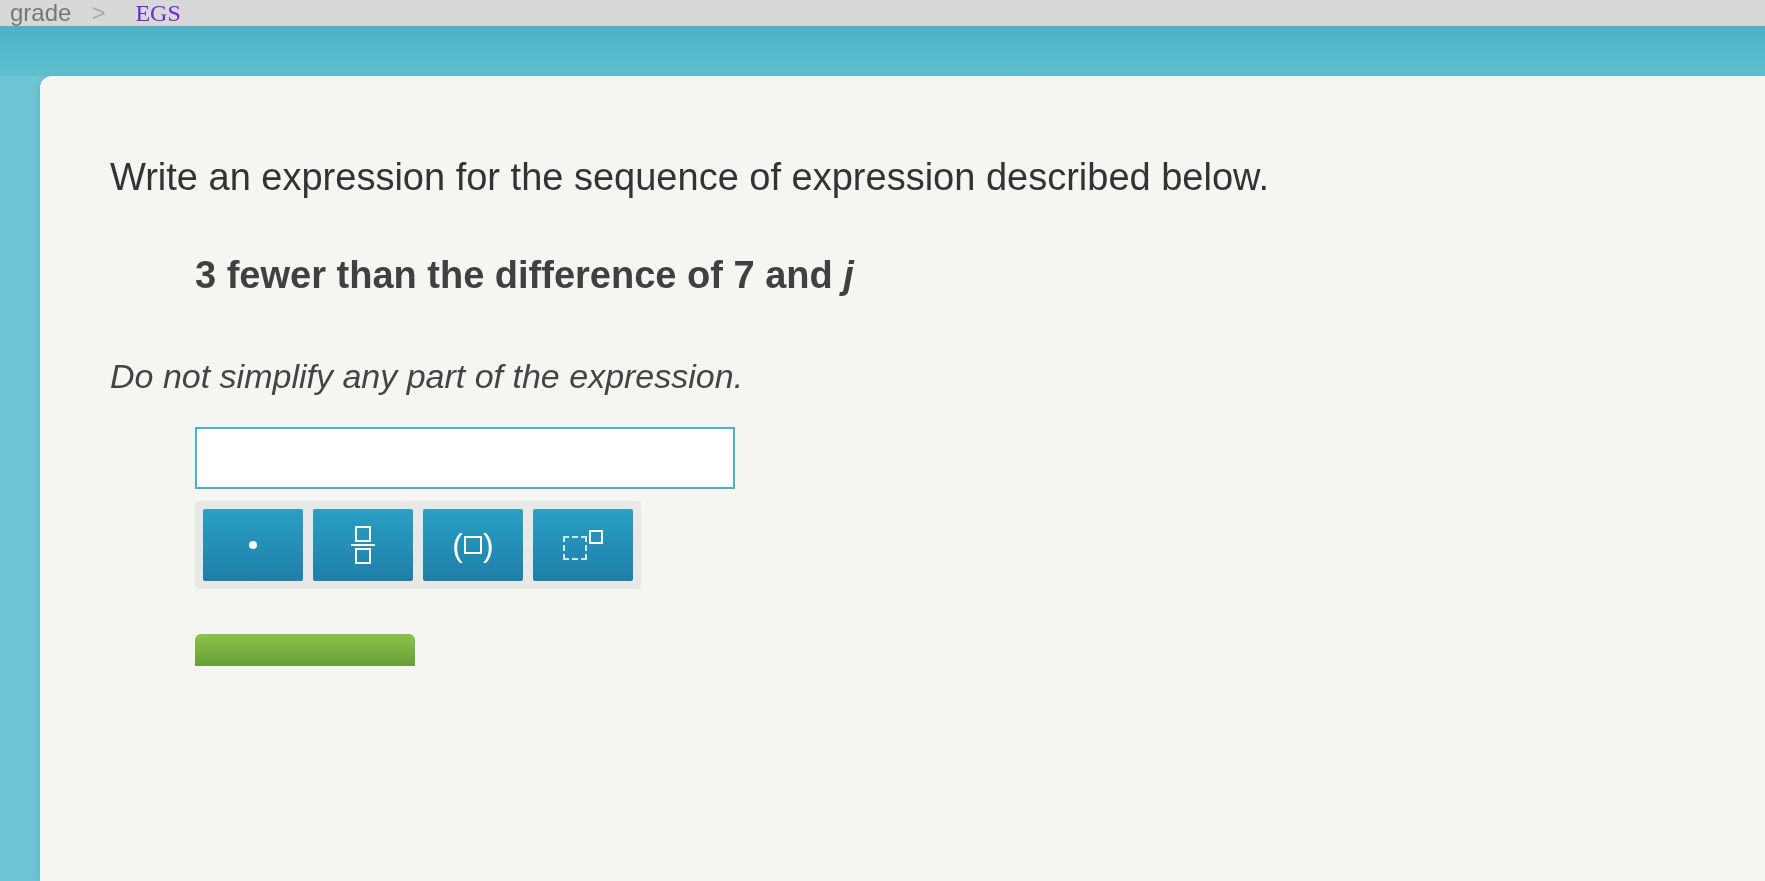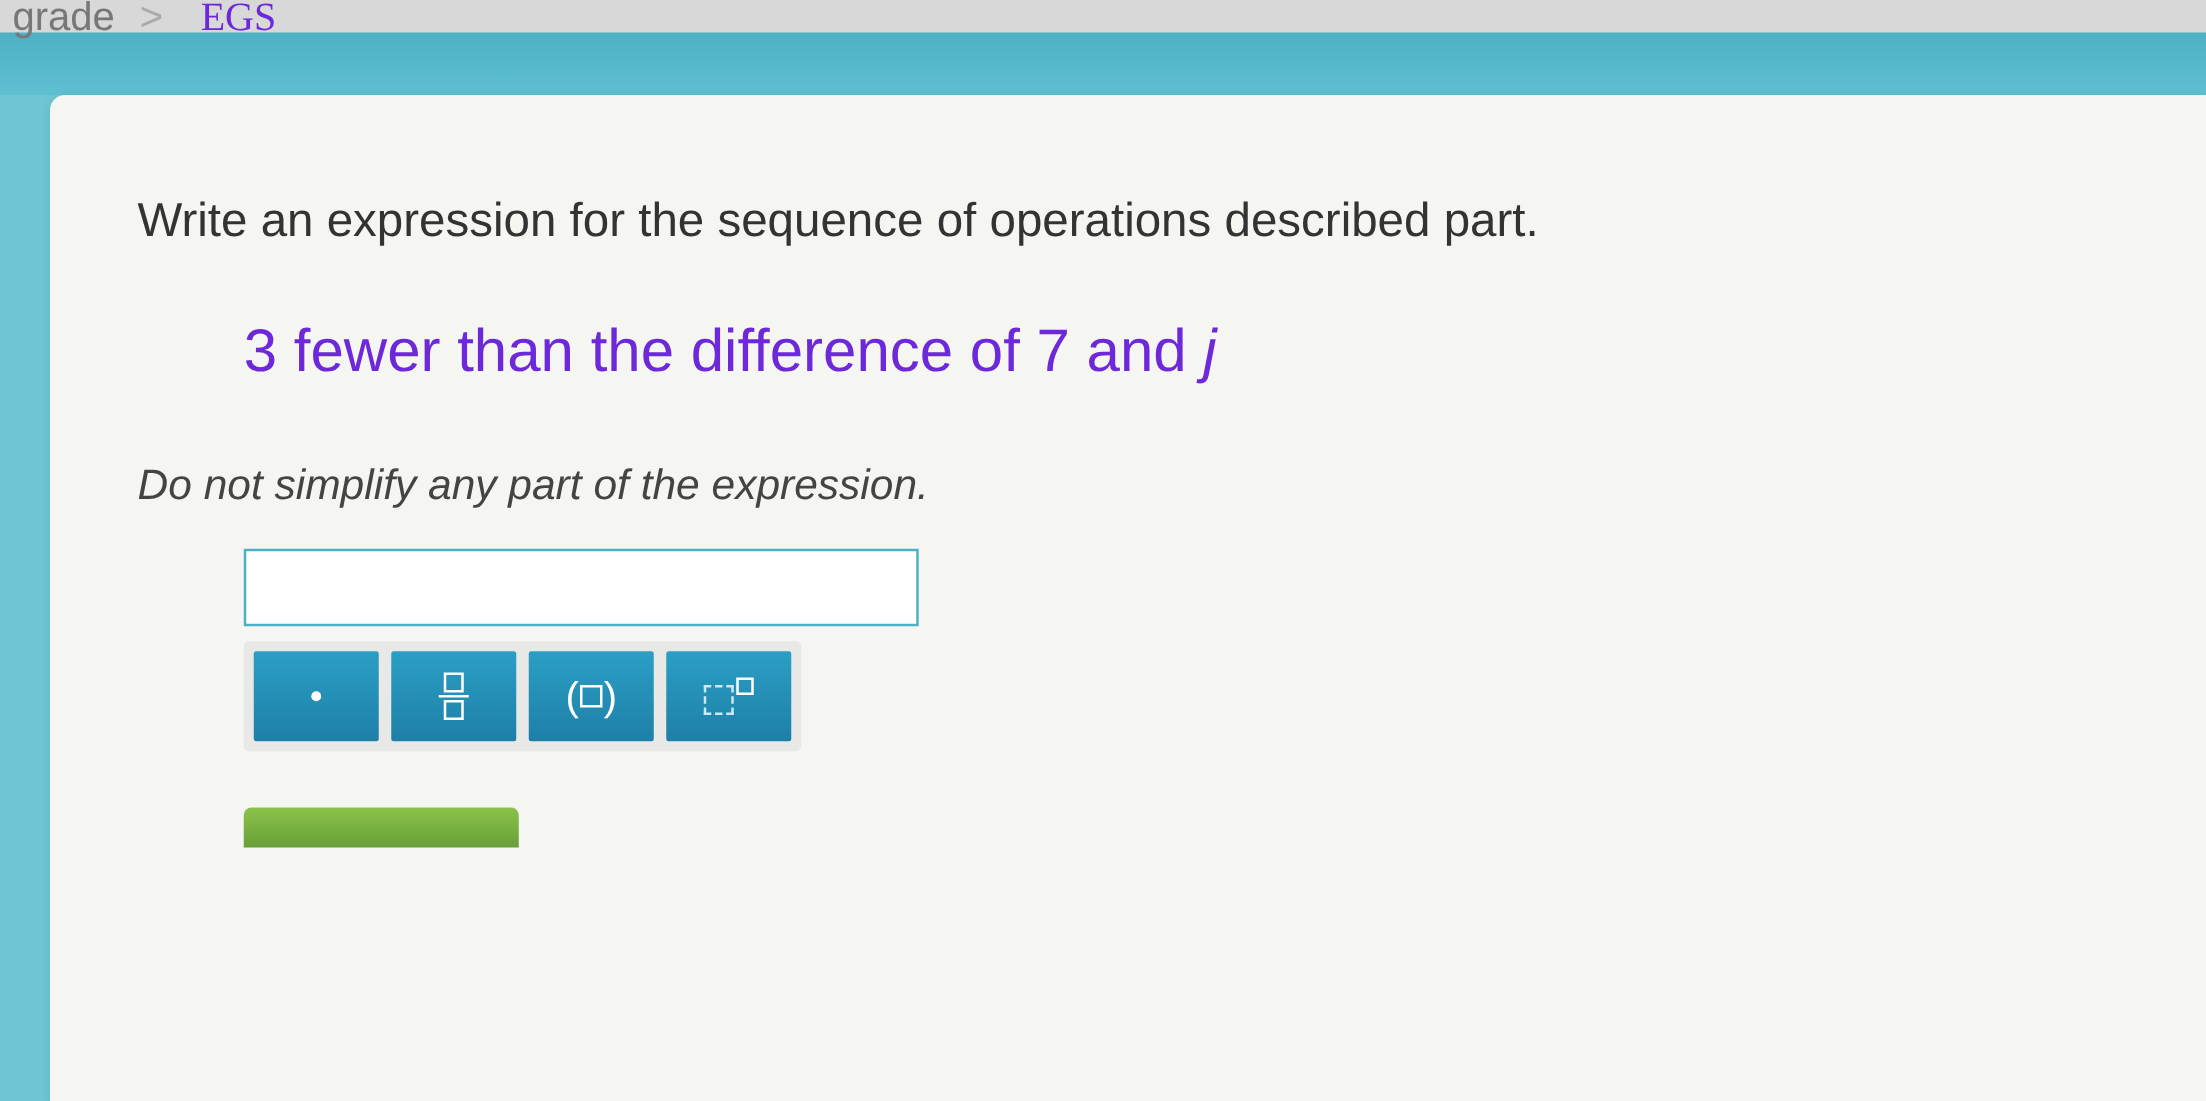--- a/index.html
+++ b/index.html
@@ -16,21 +16,21 @@
       overflow: hidden;
     }
     
     .breadcrumb {
       height: 26px;
       display: flex;
       align-items: center;
       padding: 0 10px;
       background: #d8d8d8;
       color: #888;
-      font-size: 32px;
+      font-size: 24px;
       gap: 20px;
     }
     
     .breadcrumb .grade {
       color: #777;
     }
     
     .breadcrumb .separator {
       color: #aaa;
     }
@@ -65,24 +65,25 @@
     }
     
     .question-prompt {
       font-size: 38px;
       color: #333;
       margin-bottom: 55px;
       font-weight: normal;
     }
     
     .question-text {
-      font-size: 48px;
-      color: #6d28d9;
+      font-size: 38px;
+      color: #404040;
       margin-left: 85px;
       margin-bottom: 60px;
+      font-weight: bold;
     }
     
     .question-text .variable {
       font-style: italic;
     }
     
     .instruction {
       font-size: 34px;
       color: #444;
       font-style: italic;
@@ -205,21 +206,21 @@
   <span class="grade">grade</span>
   <span class="separator">&gt;</span>
   <span class="skill-code">EGS</span>
 </div>
 
 <div class="teal-bar"></div>
 
 <div class="content-wrapper">
   <div class="question-card">
     
-    <div class="question-prompt">Write an expression for the sequence of operations described part.</div>
+    <div class="question-prompt">Write an expression for the sequence of expression described below.</div>
     
     <div class="question-text">
       <span>3 fewer than the difference of 7 and </span><span class="variable">j</span>
     </div>
     
     <div class="instruction">Do not simplify any part of the expression.</div>
     
     <div class="answer-section">
       <input type="text" class="answer-input" value="" style="">
 

